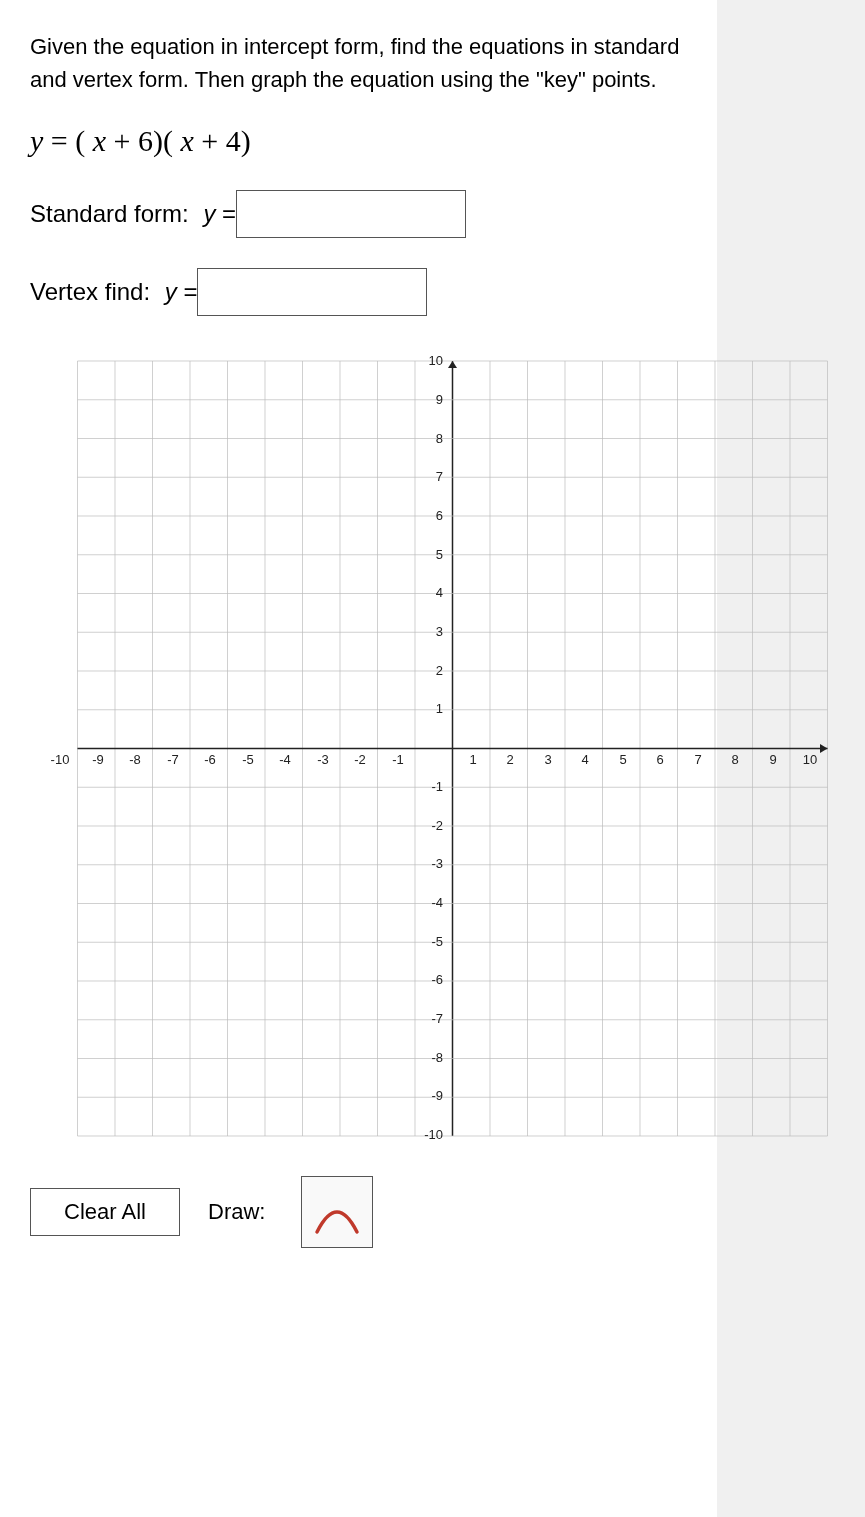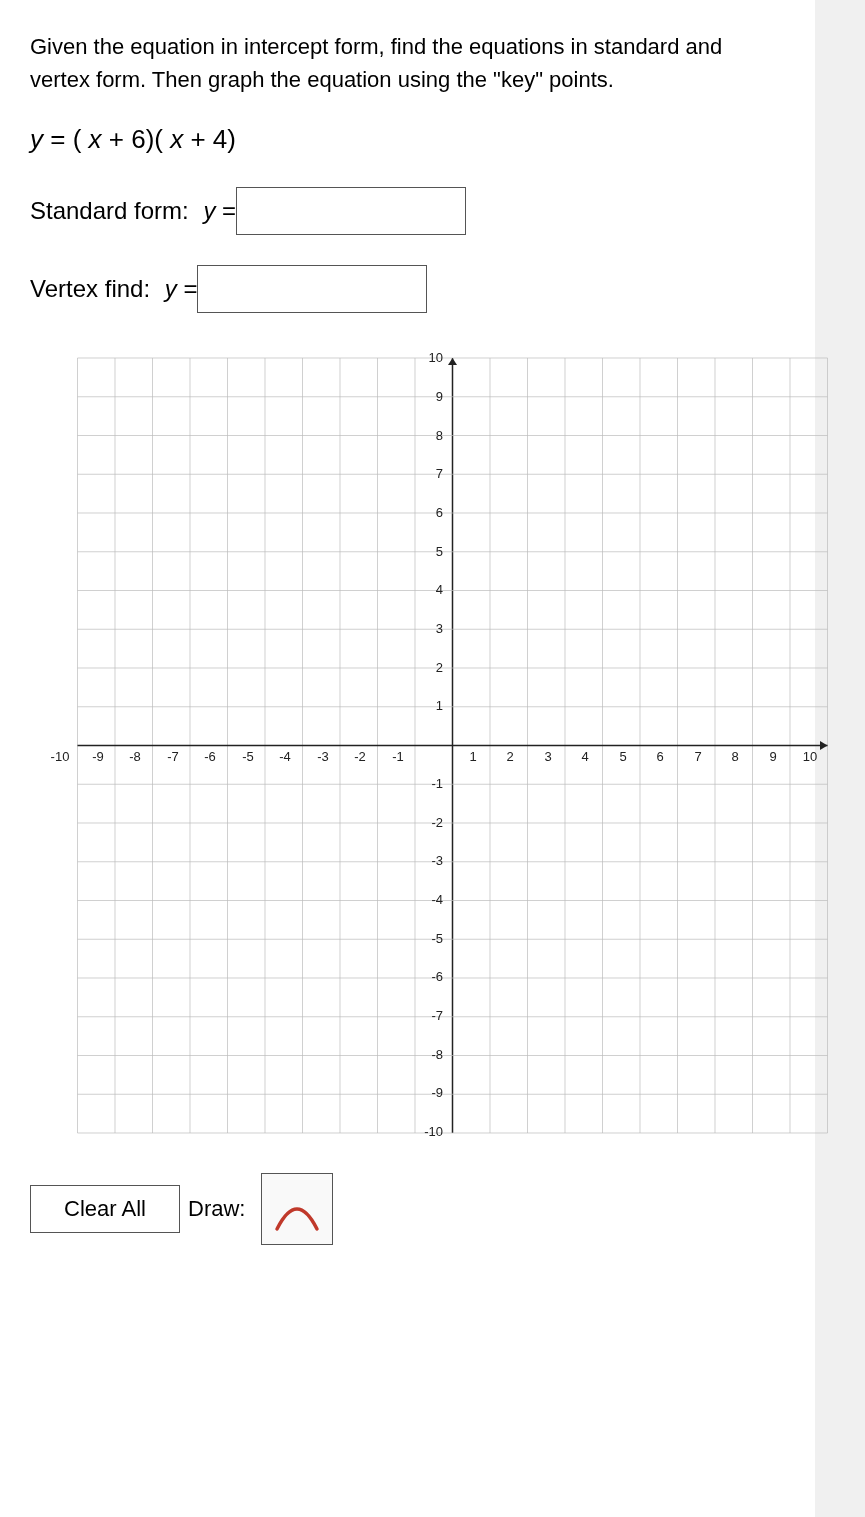--- a/index.html
+++ b/index.html
@@ -4,34 +4,34 @@
   <style>
     * { box-sizing: border-box; margin: 0; padding: 0; }
     body {
       background: #f0f0f0;
       font-family: 'Times New Roman', Times, serif;
       width: 865px;
       min-height: 1517px;
     }
     .page {
       background: #ffffff;
-      width: 815px;
+      width: 717px;
       min-height: 1517px;
       padding: 30px 30px 20px 30px;
     }
     .instructions {
       font-size: 22px;
       line-height: 1.5;
       margin-bottom: 28px;
       font-family: Arial, sans-serif;
     }
     .equation-display {
-      font-size: 26px;
+      font-size: 30px;
       margin-bottom: 32px;
-      font-family: Liberation Sans, sans-serif;
+      font-family: Liberation Serif, serif;
     }
     .form-row {
       display: flex;
       align-items: center;
       margin-bottom: 30px;
       font-size: 24px;
       font-family: Arial, sans-serif;
     }
     .form-label {
       margin-right: 8px;
@@ -58,21 +58,21 @@
       height: 810px;
       margin-bottom: 20px;
     }
     .graph-svg {
       width: 100%;
       height: 100%;
     }
     .bottom-bar {
       display: flex;
       align-items: center;
-      gap: 8px;
+      gap: 28px;
       margin-top: 8px;
     }
     .clear-all-btn {
       border: 1.5px solid #555;
       background: #fff;
       font-size: 22px;
       font-family: Arial, sans-serif;
       padding: 10px 22px;
       cursor: pointer;
       min-width: 150px;

